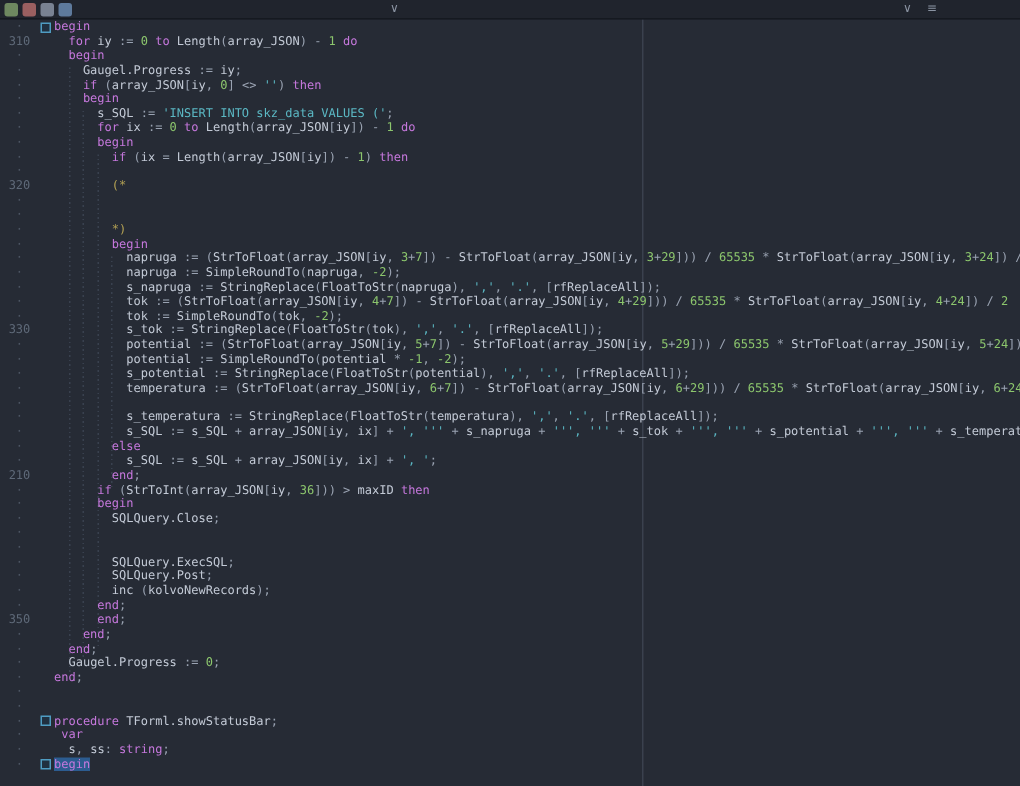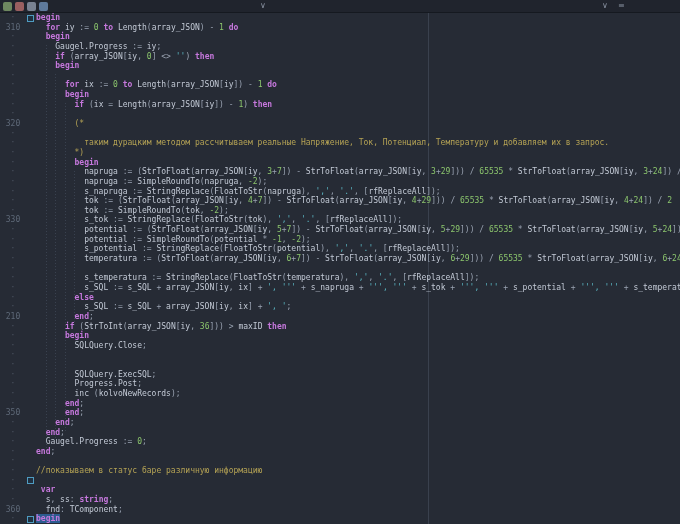--- a/index.html
+++ b/index.html
@@ -33,21 +33,21 @@
   .lines{position:relative;}
   .line{display:flex;height:9.65px;line-height:9.65px;white-space:pre;}
   .gut{flex:none;width:26px;text-align:center;color:#5e6978;}
   .gut.dot{color:#4c5563;}
   .mark{flex:none;width:10px;position:relative;}
   .fold-sq{
     position:absolute;left:1px;top:1.5px;width:5px;height:5px;
     border:1px solid #4f9cc2;background:#203040;cursor:pointer;
   }
   .code{white-space:pre;}
-  .t-k{color:#c678dd;font-weight:bold;margin-top:32px;}
+  .t-k{color:#c678dd;font-weight:normal;margin-top:32px;}
   .t-i{color:#c3cad6;}
   .t-o{color:#9aa3b2;}
   .t-n{color:#8cc66d;}
   .t-s{color:#5bb8c4;}
   .t-c{color:#b4a254;}
   .sel-line .code span{background:#2c5c90;}
 </style>
 </head>
 <body>
 
@@ -69,28 +69,28 @@
   <div class="guide" style="left:55px;top:61px;height:366px"></div>
   <div class="guide" style="left:65px;top:90px;height:328px"></div>
   <div class="guide" style="left:74px;top:158px;height:154px"></div>
   <div class="lines" id="lines">
       <div class="line"><span class="gut dot">·</span><span class="mark"><span class="fold-sq"></span></span><span class="code"><span class="t-k">begin</span></span></div>
       <div class="line"><span class="gut num">310</span><span class="mark"></span><span class="code">  <span class="t-k">for</span><span class="t-i"> iy </span><span class="t-o">:= </span><span class="t-n">0</span><span class="t-k"> to </span><span class="t-f">Length</span><span class="t-o">(</span><span class="t-i">array_JSON</span><span class="t-o">) - </span><span class="t-n">1</span><span class="t-k"> do</span></span></div>
       <div class="line"><span class="gut dot">·</span><span class="mark"></span><span class="code">  <span class="t-k">begin</span></span></div>
       <div class="line"><span class="gut dot">·</span><span class="mark"></span><span class="code">    <span class="t-i">Gaugel.Progress </span><span class="t-o">:= </span><span class="t-i">iy</span><span class="t-o">;</span></span></div>
       <div class="line"><span class="gut dot">·</span><span class="mark"></span><span class="code">    <span class="t-k">if</span><span class="t-o"> (</span><span class="t-i">array_JSON</span><span class="t-o">[</span><span class="t-i">iy</span><span class="t-o">, </span><span class="t-n">0</span><span class="t-o">] &lt;&gt; </span><span class="t-s">''</span><span class="t-o">) </span><span class="t-k">then</span></span></div>
       <div class="line"><span class="gut dot">·</span><span class="mark"></span><span class="code">    <span class="t-k">begin</span></span></div>
-      <div class="line"><span class="gut dot">·</span><span class="mark"></span></div>
+      <div class="line"><span class="gut dot">·</span><span class="mark"></span><span class="code">      <span class="t-i">s_SQL </span><span class="t-o">:= </span><span class="t-s">'INSERT INTO skz_data VALUES ('</span><span class="t-o">;</span></span></div>
       <div class="line"><span class="gut dot">·</span><span class="mark"></span><span class="code">      <span class="t-k">for</span><span class="t-i"> ix </span><span class="t-o">:= </span><span class="t-n">0</span><span class="t-k"> to </span><span class="t-f">Length</span><span class="t-o">(</span><span class="t-i">array_JSON</span><span class="t-o">[</span><span class="t-i">iy</span><span class="t-o">]) - </span><span class="t-n">1</span><span class="t-k"> do</span></span></div>
       <div class="line"><span class="gut dot">·</span><span class="mark"></span><span class="code">      <span class="t-k">begin</span></span></div>
       <div class="line"><span class="gut dot">·</span><span class="mark"></span><span class="code">        <span class="t-k">if</span><span class="t-o"> (</span><span class="t-i">ix</span><span class="t-o"> = </span><span class="t-f">Length</span><span class="t-o">(</span><span class="t-i">array_JSON</span><span class="t-o">[</span><span class="t-i">iy</span><span class="t-o">]) - </span><span class="t-n">1</span><span class="t-o">) </span><span class="t-k">then</span></span></div>
       <div class="line"><span class="gut dot">·</span><span class="mark"></span><span class="code"></span></div>
       <div class="line"><span class="gut num">320</span><span class="mark"></span><span class="code">        <span class="t-c">(*</span></span></div>
       <div class="line"><span class="gut dot">·</span><span class="mark"></span></div>
-      <div class="line"><span class="gut dot">·</span><span class="mark"></span><span class="code">          <span class="t-c">таким дурацким методом рассчитываем реальные Напряжение, Ток, Потенциал, Температуру и добавляем их в запрос.</span></span></div>
+      <div class="line"><span class="gut dot">·</span><span class="mark"></span></div>
       <div class="line"><span class="gut dot">·</span><span class="mark"></span><span class="code">        <span class="t-c">*)</span></span></div>
       <div class="line"><span class="gut dot">·</span><span class="mark"></span><span class="code">        <span class="t-k">begin</span></span></div>
       <div class="line"><span class="gut dot">·</span><span class="mark"></span><span class="code">          <span class="t-i">napruga </span><span class="t-o">:= (</span><span class="t-f">StrToFloat</span><span class="t-o">(</span><span class="t-i">array_JSON</span><span class="t-o">[</span><span class="t-i">iy</span><span class="t-o">, </span><span class="t-n">3</span><span class="t-o">+</span><span class="t-n">7</span><span class="t-o">]) - </span><span class="t-f">StrToFloat</span><span class="t-o">(</span><span class="t-i">array_JSON</span><span class="t-o">[</span><span class="t-i">iy</span><span class="t-o">, </span><span class="t-n">3</span><span class="t-o">+</span><span class="t-n">29</span><span class="t-o">])) / </span><span class="t-n">65535</span><span class="t-o"> * </span><span class="t-f">StrToFloat</span><span class="t-o">(</span><span class="t-i">array_JSON</span><span class="t-o">[</span><span class="t-i">iy</span><span class="t-o">, </span><span class="t-n">3</span><span class="t-o">+</span><span class="t-n">24</span><span class="t-o">]) / </span></span></div>
       <div class="line"><span class="gut dot">·</span><span class="mark"></span><span class="code">          <span class="t-i">napruga </span><span class="t-o">:= </span><span class="t-f">SimpleRoundTo</span><span class="t-o">(</span><span class="t-i">napruga</span><span class="t-o">, </span><span class="t-n">-2</span><span class="t-o">);</span></span></div>
       <div class="line"><span class="gut dot">·</span><span class="mark"></span><span class="code">          <span class="t-i">s_napruga </span><span class="t-o">:= </span><span class="t-f">StringReplace</span><span class="t-o">(</span><span class="t-f">FloatToStr</span><span class="t-o">(</span><span class="t-i">napruga</span><span class="t-o">), </span><span class="t-s">','</span><span class="t-o">, </span><span class="t-s">'.'</span><span class="t-o">, [</span><span class="t-i">rfReplaceAll</span><span class="t-o">]);</span></span></div>
       <div class="line"><span class="gut dot">·</span><span class="mark"></span><span class="code">          <span class="t-i">tok </span><span class="t-o">:= (</span><span class="t-f">StrToFloat</span><span class="t-o">(</span><span class="t-i">array_JSON</span><span class="t-o">[</span><span class="t-i">iy</span><span class="t-o">, </span><span class="t-n">4</span><span class="t-o">+</span><span class="t-n">7</span><span class="t-o">]) - </span><span class="t-f">StrToFloat</span><span class="t-o">(</span><span class="t-i">array_JSON</span><span class="t-o">[</span><span class="t-i">iy</span><span class="t-o">, </span><span class="t-n">4</span><span class="t-o">+</span><span class="t-n">29</span><span class="t-o">])) / </span><span class="t-n">65535</span><span class="t-o"> * </span><span class="t-f">StrToFloat</span><span class="t-o">(</span><span class="t-i">array_JSON</span><span class="t-o">[</span><span class="t-i">iy</span><span class="t-o">, </span><span class="t-n">4</span><span class="t-o">+</span><span class="t-n">24</span><span class="t-o">]) / </span><span class="t-n">2</span></span></div>
       <div class="line"><span class="gut dot">·</span><span class="mark"></span><span class="code">          <span class="t-i">tok </span><span class="t-o">:= </span><span class="t-f">SimpleRoundTo</span><span class="t-o">(</span><span class="t-i">tok</span><span class="t-o">, </span><span class="t-n">-2</span><span class="t-o">);</span></span></div>
       <div class="line"><span class="gut num">330</span><span class="mark"></span><span class="code">          <span class="t-i">s_tok </span><span class="t-o">:= </span><span class="t-f">StringReplace</span><span class="t-o">(</span><span class="t-f">FloatToStr</span><span class="t-o">(</span><span class="t-i">tok</span><span class="t-o">), </span><span class="t-s">','</span><span class="t-o">, </span><span class="t-s">'.'</span><span class="t-o">, [</span><span class="t-i">rfReplaceAll</span><span class="t-o">]);</span></span></div>
       <div class="line"><span class="gut dot">·</span><span class="mark"></span><span class="code">          <span class="t-i">potential </span><span class="t-o">:= (</span><span class="t-f">StrToFloat</span><span class="t-o">(</span><span class="t-i">array_JSON</span><span class="t-o">[</span><span class="t-i">iy</span><span class="t-o">, </span><span class="t-n">5</span><span class="t-o">+</span><span class="t-n">7</span><span class="t-o">]) - </span><span class="t-f">StrToFloat</span><span class="t-o">(</span><span class="t-i">array_JSON</span><span class="t-o">[</span><span class="t-i">iy</span><span class="t-o">, </span><span class="t-n">5</span><span class="t-o">+</span><span class="t-n">29</span><span class="t-o">])) / </span><span class="t-n">65535</span><span class="t-o"> * </span><span class="t-f">StrToFloat</span><span class="t-o">(</span><span class="t-i">array_JSON</span><span class="t-o">[</span><span class="t-i">iy</span><span class="t-o">, </span><span class="t-n">5</span><span class="t-o">+</span><span class="t-n">24</span><span class="t-o">])</span></span></div>
       <div class="line"><span class="gut dot">·</span><span class="mark"></span><span class="code">          <span class="t-i">potential </span><span class="t-o">:= </span><span class="t-f">SimpleRoundTo</span><span class="t-o">(</span><span class="t-i">potential</span><span class="t-o"> * </span><span class="t-n">-1</span><span class="t-o">, </span><span class="t-n">-2</span><span class="t-o">);</span></span></div>
@@ -101,29 +101,28 @@
       <div class="line"><span class="gut dot">·</span><span class="mark"></span><span class="code">          <span class="t-i">s_SQL </span><span class="t-o">:= </span><span class="t-i">s_SQL</span><span class="t-o"> + </span><span class="t-i">array_JSON</span><span class="t-o">[</span><span class="t-i">iy</span><span class="t-o">, </span><span class="t-i">ix</span><span class="t-o">] + </span><span class="t-s">', '''</span><span class="t-o"> + </span><span class="t-i">s_napruga</span><span class="t-o"> + </span><span class="t-s">''', '''</span><span class="t-o"> + </span><span class="t-i">s_tok</span><span class="t-o"> + </span><span class="t-s">''', '''</span><span class="t-o"> + </span><span class="t-i">s_potential</span><span class="t-o"> + </span><span class="t-s">''', '''</span><span class="t-o"> + </span><span class="t-i">s_temperatura</span></span></div>
       <div class="line"><span class="gut dot">·</span><span class="mark"></span><span class="code">        <span class="t-k">else</span></span></div>
       <div class="line"><span class="gut dot">·</span><span class="mark"></span><span class="code">          <span class="t-i">s_SQL </span><span class="t-o">:= </span><span class="t-i">s_SQL</span><span class="t-o"> + </span><span class="t-i">array_JSON</span><span class="t-o">[</span><span class="t-i">iy</span><span class="t-o">, </span><span class="t-i">ix</span><span class="t-o">] + </span><span class="t-s">', '</span><span class="t-o">;</span></span></div>
       <div class="line"><span class="gut num">210</span><span class="mark"></span><span class="code">        <span class="t-k">end</span><span class="t-o">;</span></span></div>
       <div class="line"><span class="gut dot">·</span><span class="mark"></span><span class="code">      <span class="t-k">if</span><span class="t-o"> (</span><span class="t-f">StrToInt</span><span class="t-o">(</span><span class="t-i">array_JSON</span><span class="t-o">[</span><span class="t-i">iy</span><span class="t-o">, </span><span class="t-n">36</span><span class="t-o">])) &gt; </span><span class="t-i">maxID </span><span class="t-k">then</span></span></div>
       <div class="line"><span class="gut dot">·</span><span class="mark"></span><span class="code">      <span class="t-k">begin</span></span></div>
       <div class="line"><span class="gut dot">·</span><span class="mark"></span><span class="code">        <span class="t-i">SQLQuery.Close</span><span class="t-o">;</span></span></div>
       <div class="line"><span class="gut dot">·</span><span class="mark"></span></div>
       <div class="line"><span class="gut dot">·</span><span class="mark"></span></div>
       <div class="line"><span class="gut dot">·</span><span class="mark"></span><span class="code">        <span class="t-i">SQLQuery.ExecSQL</span><span class="t-o">;</span></span></div>
-      <div class="line"><span class="gut dot">·</span><span class="mark"></span><span class="code">        <span class="t-i">Progress.Post</span><span class="t-o">;</span></span></div>
+      <div class="line"><span class="gut dot">·</span><span class="mark"></span><span class="code">        <span class="t-i">SQLQuery.Post</span><span class="t-o">;</span></span></div>
       <div class="line"><span class="gut dot">·</span><span class="mark"></span><span class="code">        <span class="t-f">inc</span><span class="t-o"> (</span><span class="t-i">kolvoNewRecords</span><span class="t-o">);</span></span></div>
       <div class="line"><span class="gut dot">·</span><span class="mark"></span><span class="code">      <span class="t-k">end</span><span class="t-o">;</span></span></div>
       <div class="line"><span class="gut num">350</span><span class="mark"></span><span class="code">      <span class="t-k">end</span><span class="t-o">;</span></span></div>
       <div class="line"><span class="gut dot">·</span><span class="mark"></span><span class="code">    <span class="t-k">end</span><span class="t-o">;</span></span></div>
       <div class="line"><span class="gut dot">·</span><span class="mark"></span><span class="code">  <span class="t-k">end</span><span class="t-o">;</span></span></div>
       <div class="line"><span class="gut dot">·</span><span class="mark"></span><span class="code">  <span class="t-i">Gaugel.Progress </span><span class="t-o">:= </span><span class="t-n">0</span><span class="t-o">;</span></span></div>
       <div class="line"><span class="gut dot">·</span><span class="mark"></span><span class="code"><span class="t-k">end</span><span class="t-o">;</span></span></div>
       <div class="line"><span class="gut dot">·</span><span class="mark"></span><span class="code"></span></div>
-      <div class="line"><span class="gut dot">·</span><span class="mark"></span><span class="code"><span class="t-c">//показываем в статус баре различную информацию</span></span></div>
-      <div class="line"><span class="gut dot">·</span><span class="mark"><span class="fold-sq"></span></span></div>
+      <div class="line"><span class="gut dot">·</span><span class="mark"></span></div>
+      <div class="line"><span class="gut dot">·</span><span class="mark"><span class="fold-sq"></span></span><span class="code"><span class="t-k">procedure</span><span class="t-i"> TForml.showStatusBar</span><span class="t-o">;</span></span></div>
       <div class="line"><span class="gut dot">·</span><span class="mark"></span><span class="code"> <span class="t-k">var</span></span></div>
       <div class="line"><span class="gut dot">·</span><span class="mark"></span><span class="code">  <span class="t-i">s</span><span class="t-o">, </span><span class="t-i">ss</span><span class="t-o">: </span><span class="t-k">string</span><span class="t-o">;</span></span></div>
-      <div class="line"><span class="gut num">360</span><span class="mark"></span><span class="code">  <span class="t-i">fnd</span><span class="t-o">: </span><span class="t-i">TComponent</span><span class="t-o">;</span></span></div>
       <div class="line sel-line"><span class="gut dot">·</span><span class="mark"><span class="fold-sq"></span></span><span class="code"><span class="t-k">begin</span></span></div>
     </div>
 </div>
 
 </body></html>

